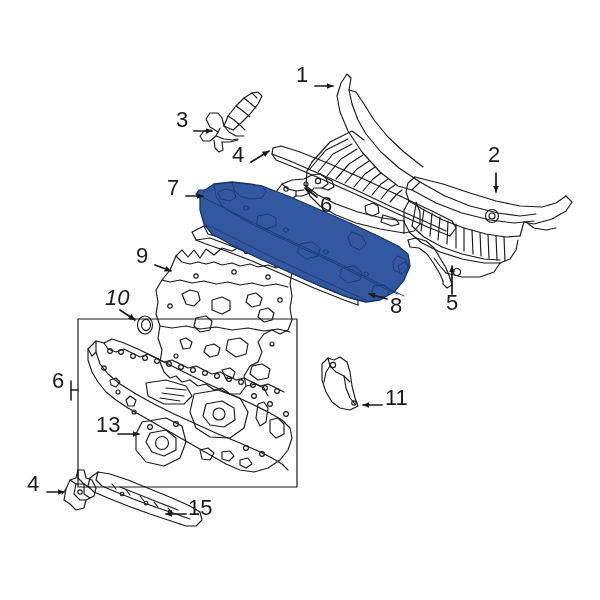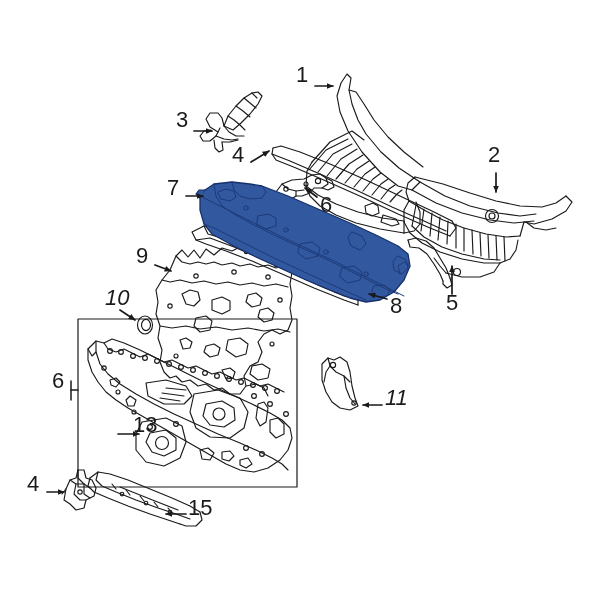--- a/index.html
+++ b/index.html
@@ -346,19 +346,19 @@
   <div class="callout-num" style="left:296px; top:64px;">1</div>
   <div class="callout-num" style="left:488px; top:144px;">2</div>
   <div class="callout-num" style="left:176px; top:109px;">3</div>
   <div class="callout-num" style="left:232px; top:144px;">4</div>
   <div class="callout-num" style="left:446px; top:292px;">5</div>
   <div class="callout-num" style="left:320px; top:194px;">6</div>
   <div class="callout-num" style="left:167px; top:177px;">7</div>
   <div class="callout-num" style="left:390px; top:295px;">8</div>
   <div class="callout-num" style="left:136px; top:245px;">9</div>
   <div class="callout-num" style="left:105px; top:287px;font-style:italic;">10</div>
-  <div class="callout-num" style="left:385px; top:387px;font-style:italic;">11</div>
+  <div class="callout-num" style="left:385px; top:387px;">11</div>
   <div class="callout-num" style="left:52px;  top:370px;">6</div>
-  <div class="callout-num" style="left:96px;  top:414px;margin-left:37px;">13</div>
+  <div class="callout-num" style="left:96px;  top:414px;">13</div>
   <div class="callout-num" style="left:188px; top:497px;">15</div>
   <div class="callout-num" style="left:27px;  top:473px;">4</div>
 
 </div>
 
 </body></html>

